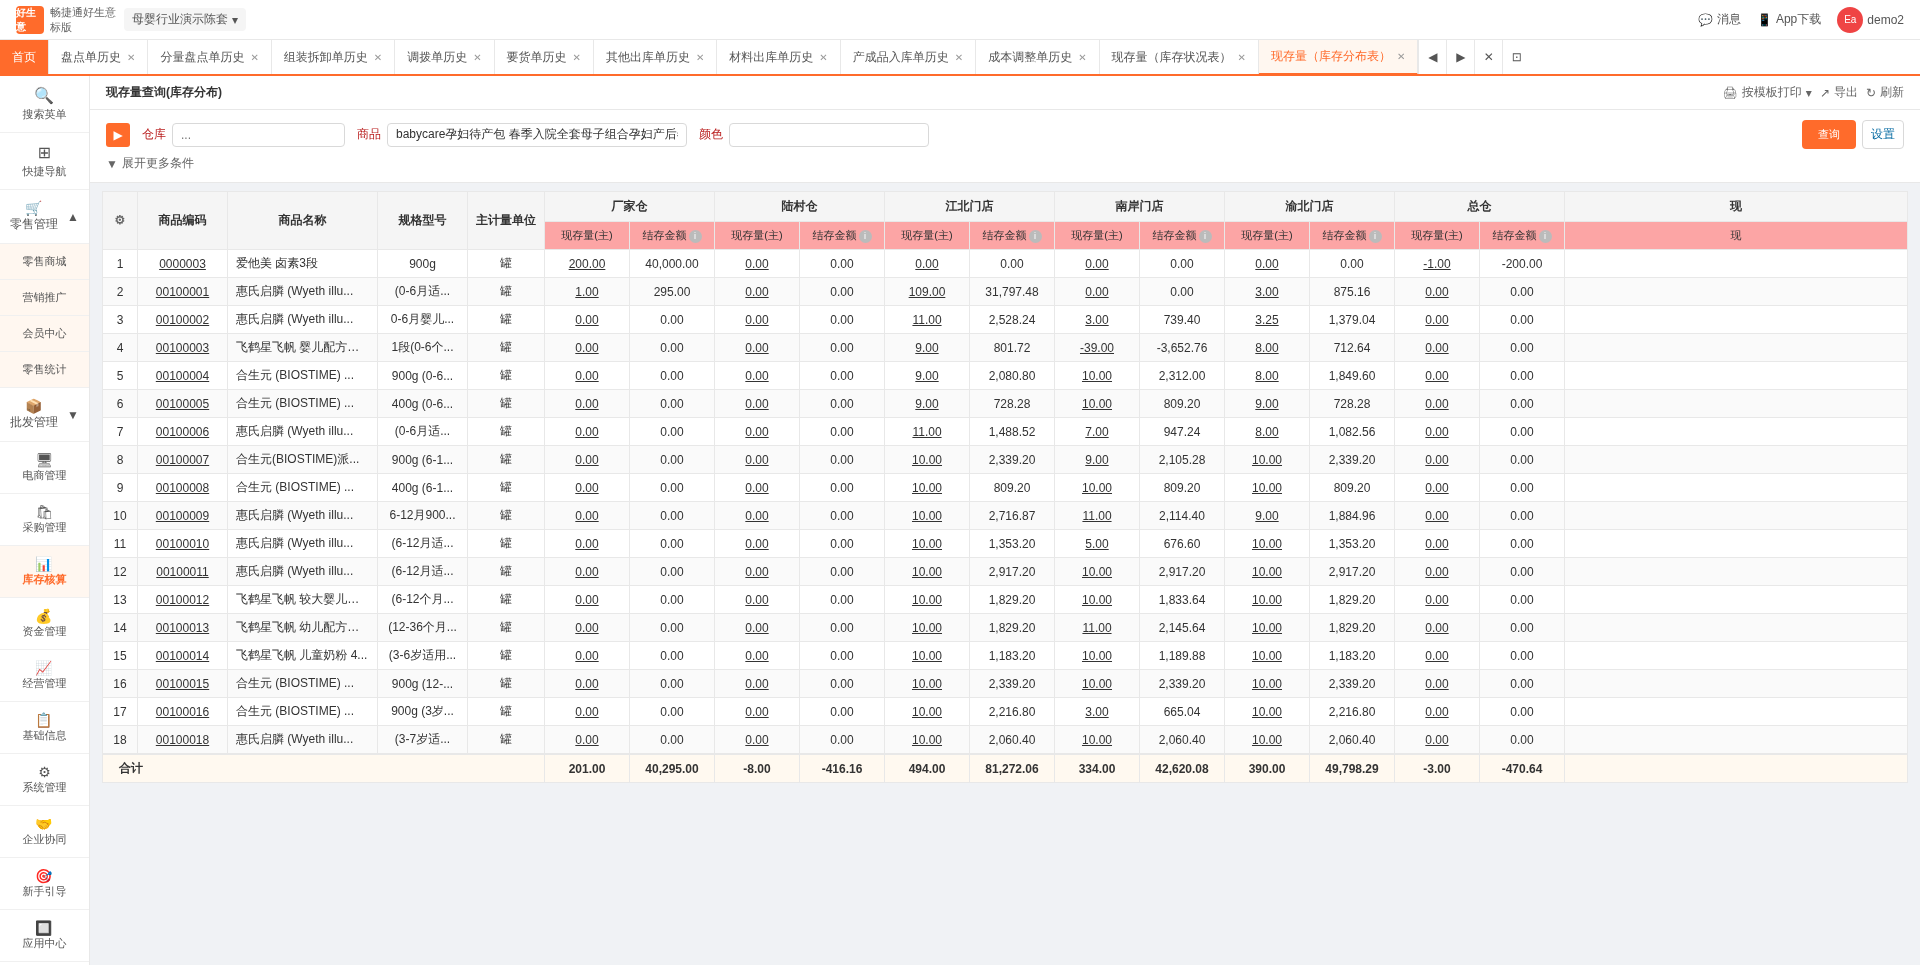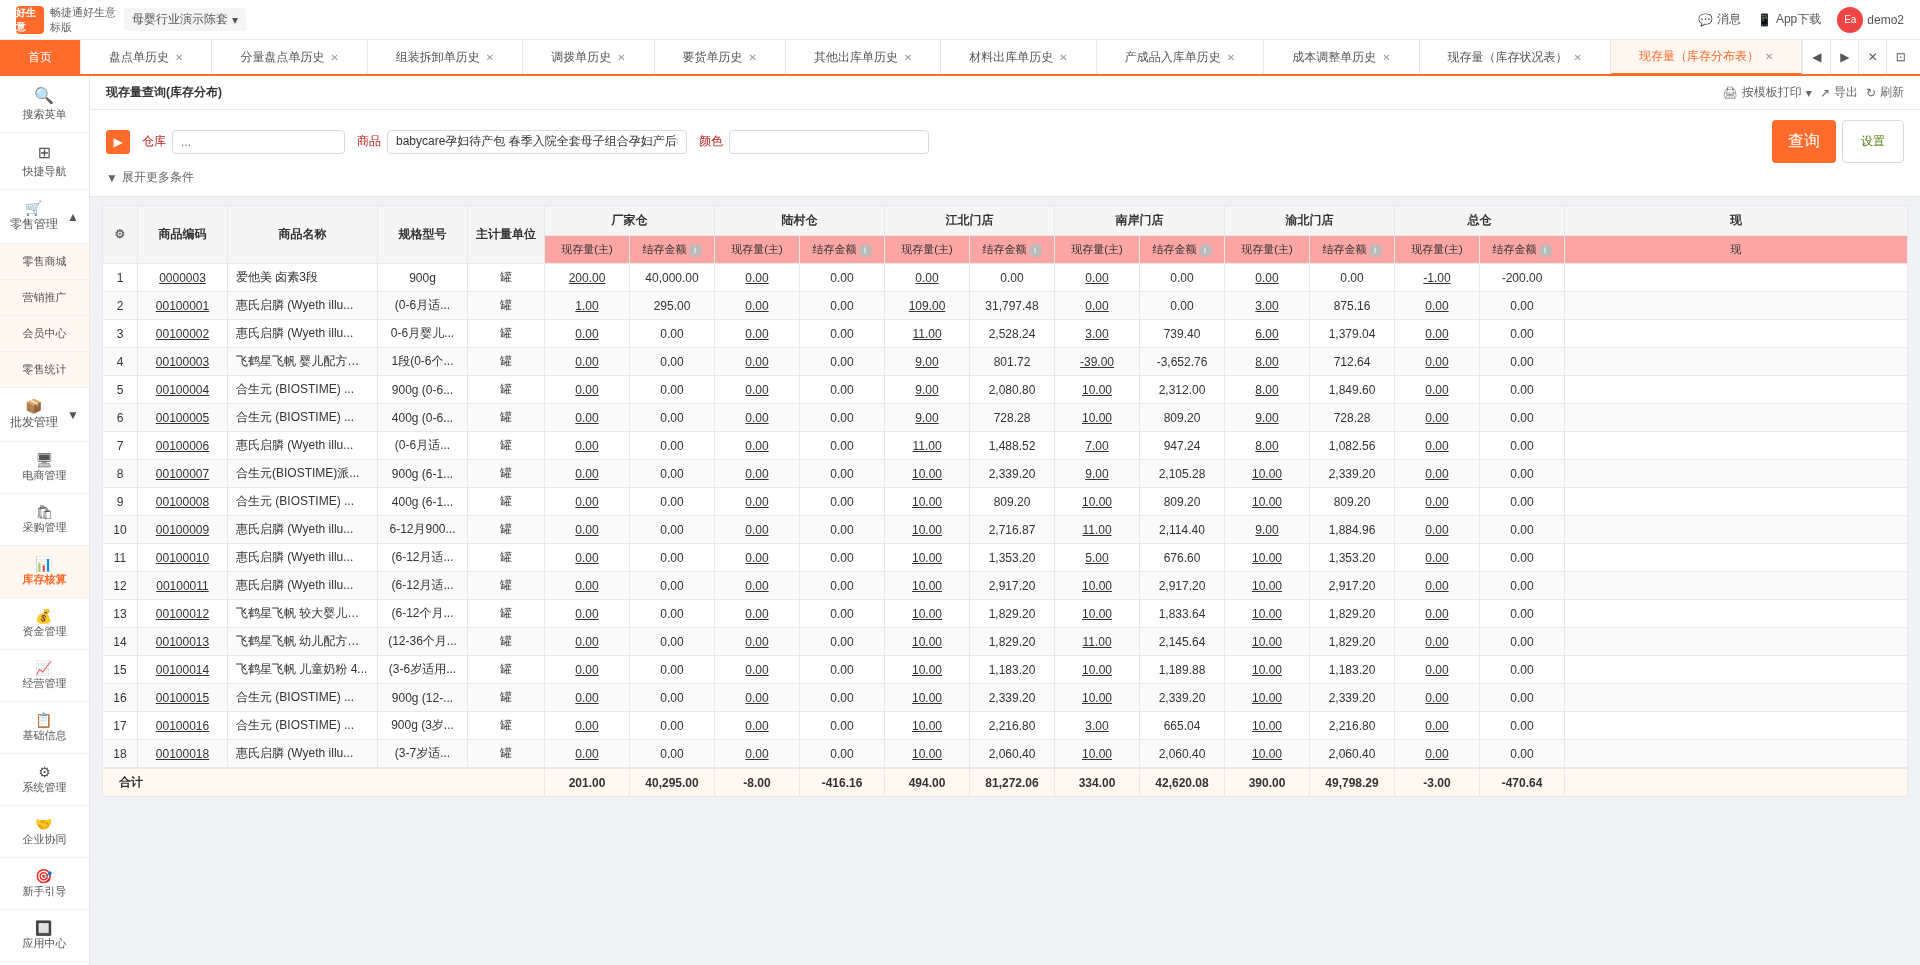--- a/index.html
+++ b/index.html
@@ -11,21 +11,21 @@
     .logo-area { display: flex; align-items: center; gap: 6px; }
     .logo-icon { width: 28px; height: 28px; background: #ff6b2b; border-radius: 4px; display: flex; align-items: center; justify-content: center; color: white; font-size: 10px; font-weight: bold; }
     .logo-text { font-size: 11px; color: #666; line-height: 1.3; }
     .industry-selector { display: flex; align-items: center; gap: 4px; background: #f5f5f5; border-radius: 4px; padding: 3px 8px; cursor: pointer; font-size: 12px; color: #555; }
     .top-bar-right { display: flex; align-items: center; gap: 16px; }
     .top-right-item { display: flex; align-items: center; gap: 4px; color: #555; cursor: pointer; font-size: 12px; }
     .avatar { width: 26px; height: 26px; border-radius: 50%; background: #ef4444; display: flex; align-items: center; justify-content: center; color: white; font-size: 10px; }
 
     
     .tab-bar { height: 36px; background: #fff; display: flex; align-items: center; border-bottom: 2px solid #ff6b2b; overflow: hidden; }
-    .tab-item { height: 36px; padding: 0 28px; display: flex; align-items: center; gap: 4px; font-size: 12px; color: #555; cursor: pointer; white-space: nowrap; border-right: 1px solid #e8e8e8; position: relative; flex-shrink: 0; }
+    .tab-item { height: 36px; padding: 0 12px; display: flex; align-items: center; gap: 4px; font-size: 12px; color: #555; cursor: pointer; white-space: nowrap; border-right: 1px solid #e8e8e8; position: relative; flex-shrink: 0; }
     .tab-item.active { background: #fff7f0; color: #ff6b2b; border-bottom: 2px solid #ff6b2b; }
     .tab-item.home { color: #fff; background: #ff6b2b; }
     .tab-close { font-size: 10px; color: #999; margin-left: 2px; cursor: pointer; }
     .tab-nav-btn { width: 28px; height: 36px; display: flex; align-items: center; justify-content: center; cursor: pointer; color: #555; border-left: 1px solid #e8e8e8; flex-shrink: 0; }
 
     
     .main-layout { display: flex; height: calc(965px - 40px - 36px); }
     
     
     .sidebar { width: 90px; background: #fff; border-right: 1px solid #e8e8e8; display: flex; flex-direction: column; overflow-y: auto; flex-shrink: 0; }
@@ -45,22 +45,22 @@
 
     
     .filter-area { background: #fff; padding: 10px 16px; border-bottom: 1px solid #e8e8e8; }
     .filter-row { display: flex; align-items: center; gap: 12px; flex-wrap: nowrap; }
     .filter-item { display: flex; align-items: center; gap: 6px; }
     .filter-label { color: #b91c1c; font-size: 12px; white-space: nowrap; }
     .filter-input { border: 1px solid #d9d9d9; border-radius: 4px; padding: 4px 8px; font-size: 12px; color: #333; min-width: 80px; }
     .filter-input-wide { min-width: 300px; }
     .filter-input-color { min-width: 200px; }
     .filter-more { display: flex; align-items: center; gap: 4px; color: #666; cursor: pointer; font-size: 12px; margin-top: 6px; }
-    .btn-query { background: #ff6b2b; color: #fff; border: none; border-radius: 4px; padding: 11px 16px; cursor: pointer; font-size: 16px; }
-    .btn-setting { background: #fff; color: #4d7c0f; border: 1px solid #d9d9d9; border-radius: 4px; padding: 5px 18px; cursor: pointer; font-size: 12px; }
+    .btn-query { background: #ff6b2b; color: #fff; border: none; border-radius: 4px; padding: 5px 16px; cursor: pointer; font-size: 11px; }
+    .btn-setting { background: #fff; color: #0369a1; border: 1px solid #d9d9d9; border-radius: 4px; padding: 5px 8px; cursor: pointer; font-size: 12px; }
     .orange-arrow { width: 24px; height: 24px; background: #ff6b2b; border-radius: 3px; display: flex; align-items: center; justify-content: center; color: white; cursor: pointer; flex-shrink: 0; }
     .filter-buttons { display: flex; gap: 6px; margin-left: auto; }
 
     
     .table-wrapper { flex: 1; overflow: auto; padding: 8px 12px; }
     .data-table { width: 100%; border-collapse: collapse; font-size: 12px; background: #fff; }
     .data-table th { background: #f5f5f5; padding: 6px 8px; text-align: center; border: 1px solid #e8e8e8; font-weight: 600; color: #333; white-space: nowrap; }
     .data-table td { padding: 5px 8px; text-align: center; border: 1px solid #e8e8e8; color: #333; white-space: nowrap; }
     .data-table tr:nth-child(even) td { background: #fafafa; }
     .data-table .group-header { background: #f0f2f5; font-weight: bold; }
@@ -376,21 +376,21 @@
     <td>0-6月婴儿...</td>
     <td>罐</td>
     <td><span class="underline-val">0.00</span></td>
     <td>0.00</td>
     <td><span class="underline-val">0.00</span></td>
     <td>0.00</td>
     <td><span class="underline-val">11.00</span></td>
     <td>2,528.24</td>
     <td class=""><span class="underline-val">3.00</span></td>
     <td class="">739.40</td>
-    <td><span class="underline-val">6.00</span></td>
+    <td><span class="underline-val">3.25</span></td>
     <td>1,379.04</td>
     <td class=""><span class="underline-val">0.00</span></td>
     <td class="">0.00</td>
     <td></td>
   </tr>
             <tr>
     <td>4</td>
     <td><span class="underline-val">00100003</span></td>
     <td style="text-align:left; max-width:150px; overflow:hidden; text-overflow:ellipsis;" title="飞鹤星飞帆 婴儿配方奶...">飞鹤星飞帆 婴儿配方奶...</td>
     <td>1段(0-6个...</td>

